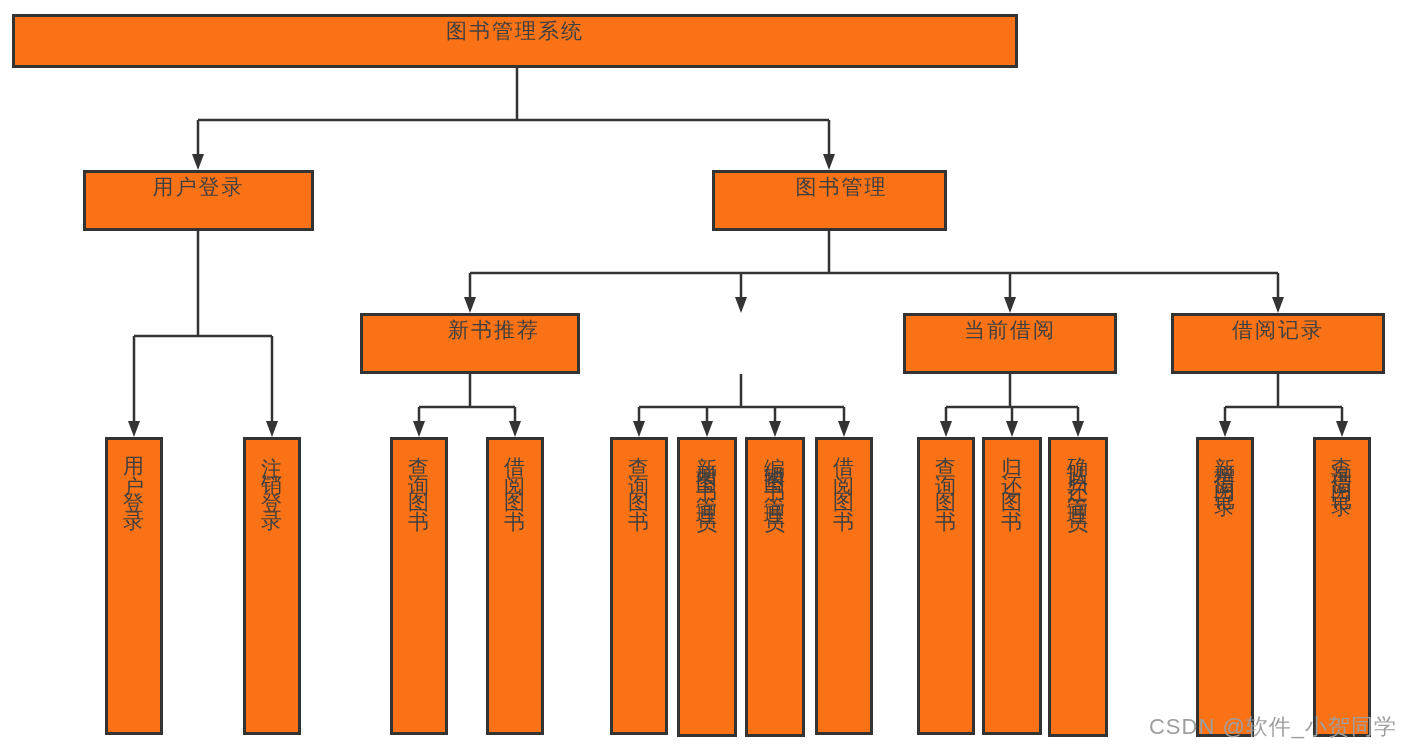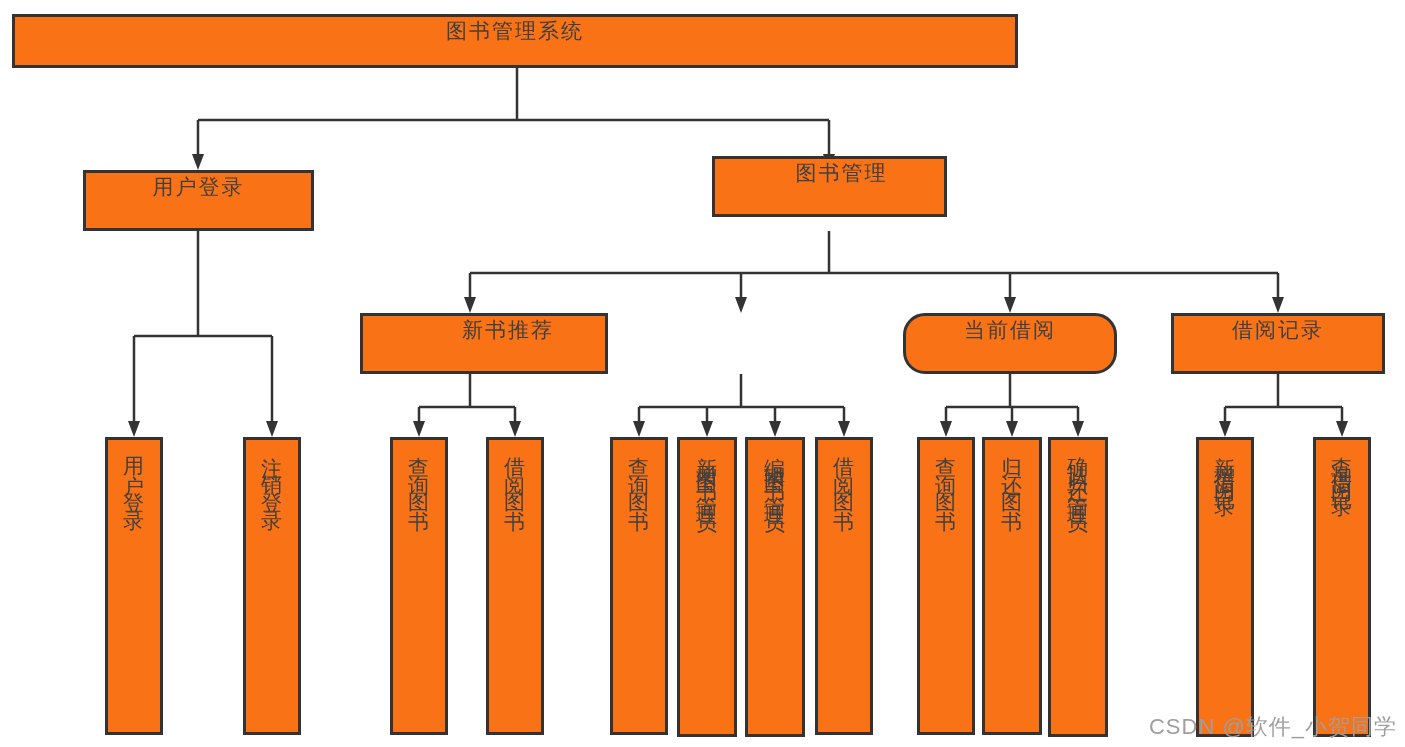--- a/index.html
+++ b/index.html
@@ -91,28 +91,28 @@
     </g>
   </svg>
 
   <div class="box hbox" style="left:12px; top:14px; width:1006px; height:54px;">
     <span>图书管理系统</span>
   </div>
 
   <div class="box hbox" style="left:83px; top:170px; width:231px; height:61px;">
     <span>用户登录</span>
   </div>
-  <div class="box hbox" style="left:712px; top:156px; width:235px; height:61px;padding-left:24px;">
+  <div class="box hbox" style="left:712px; top:170px; width:235px; height:61px;padding-left:24px;">
     <span>图书管理</span>
   </div>
 
-  <div class="box hbox" style="left:360px; top:313px; width:248px; height:61px;padding-left:48px;">
+  <div class="box hbox" style="left:360px; top:313px; width:220px; height:61px;padding-left:48px;">
     <span>新书推荐</span>
   </div>
-  <div class="box hbox" style="left:903px; top:313px; width:214px; height:61px;border-radius:22px;">
+  <div class="box hbox" style="left:903px; top:313px; width:214px; height:61px;">
     <span>当前借阅</span>
   </div>
   <div class="box hbox" style="left:1171px; top:313px; width:214px; height:61px;">
     <span>借阅记录</span>
   </div>
 
   <div class="box vbox" style="left:105px; top:437px; width:58px; height:298px;">
     <span class="vlabel" style="letter-spacing: 18px;">用户登录</span>
   </div>
   <div class="box vbox" style="left:243px; top:437px; width:58px; height:298px;">

